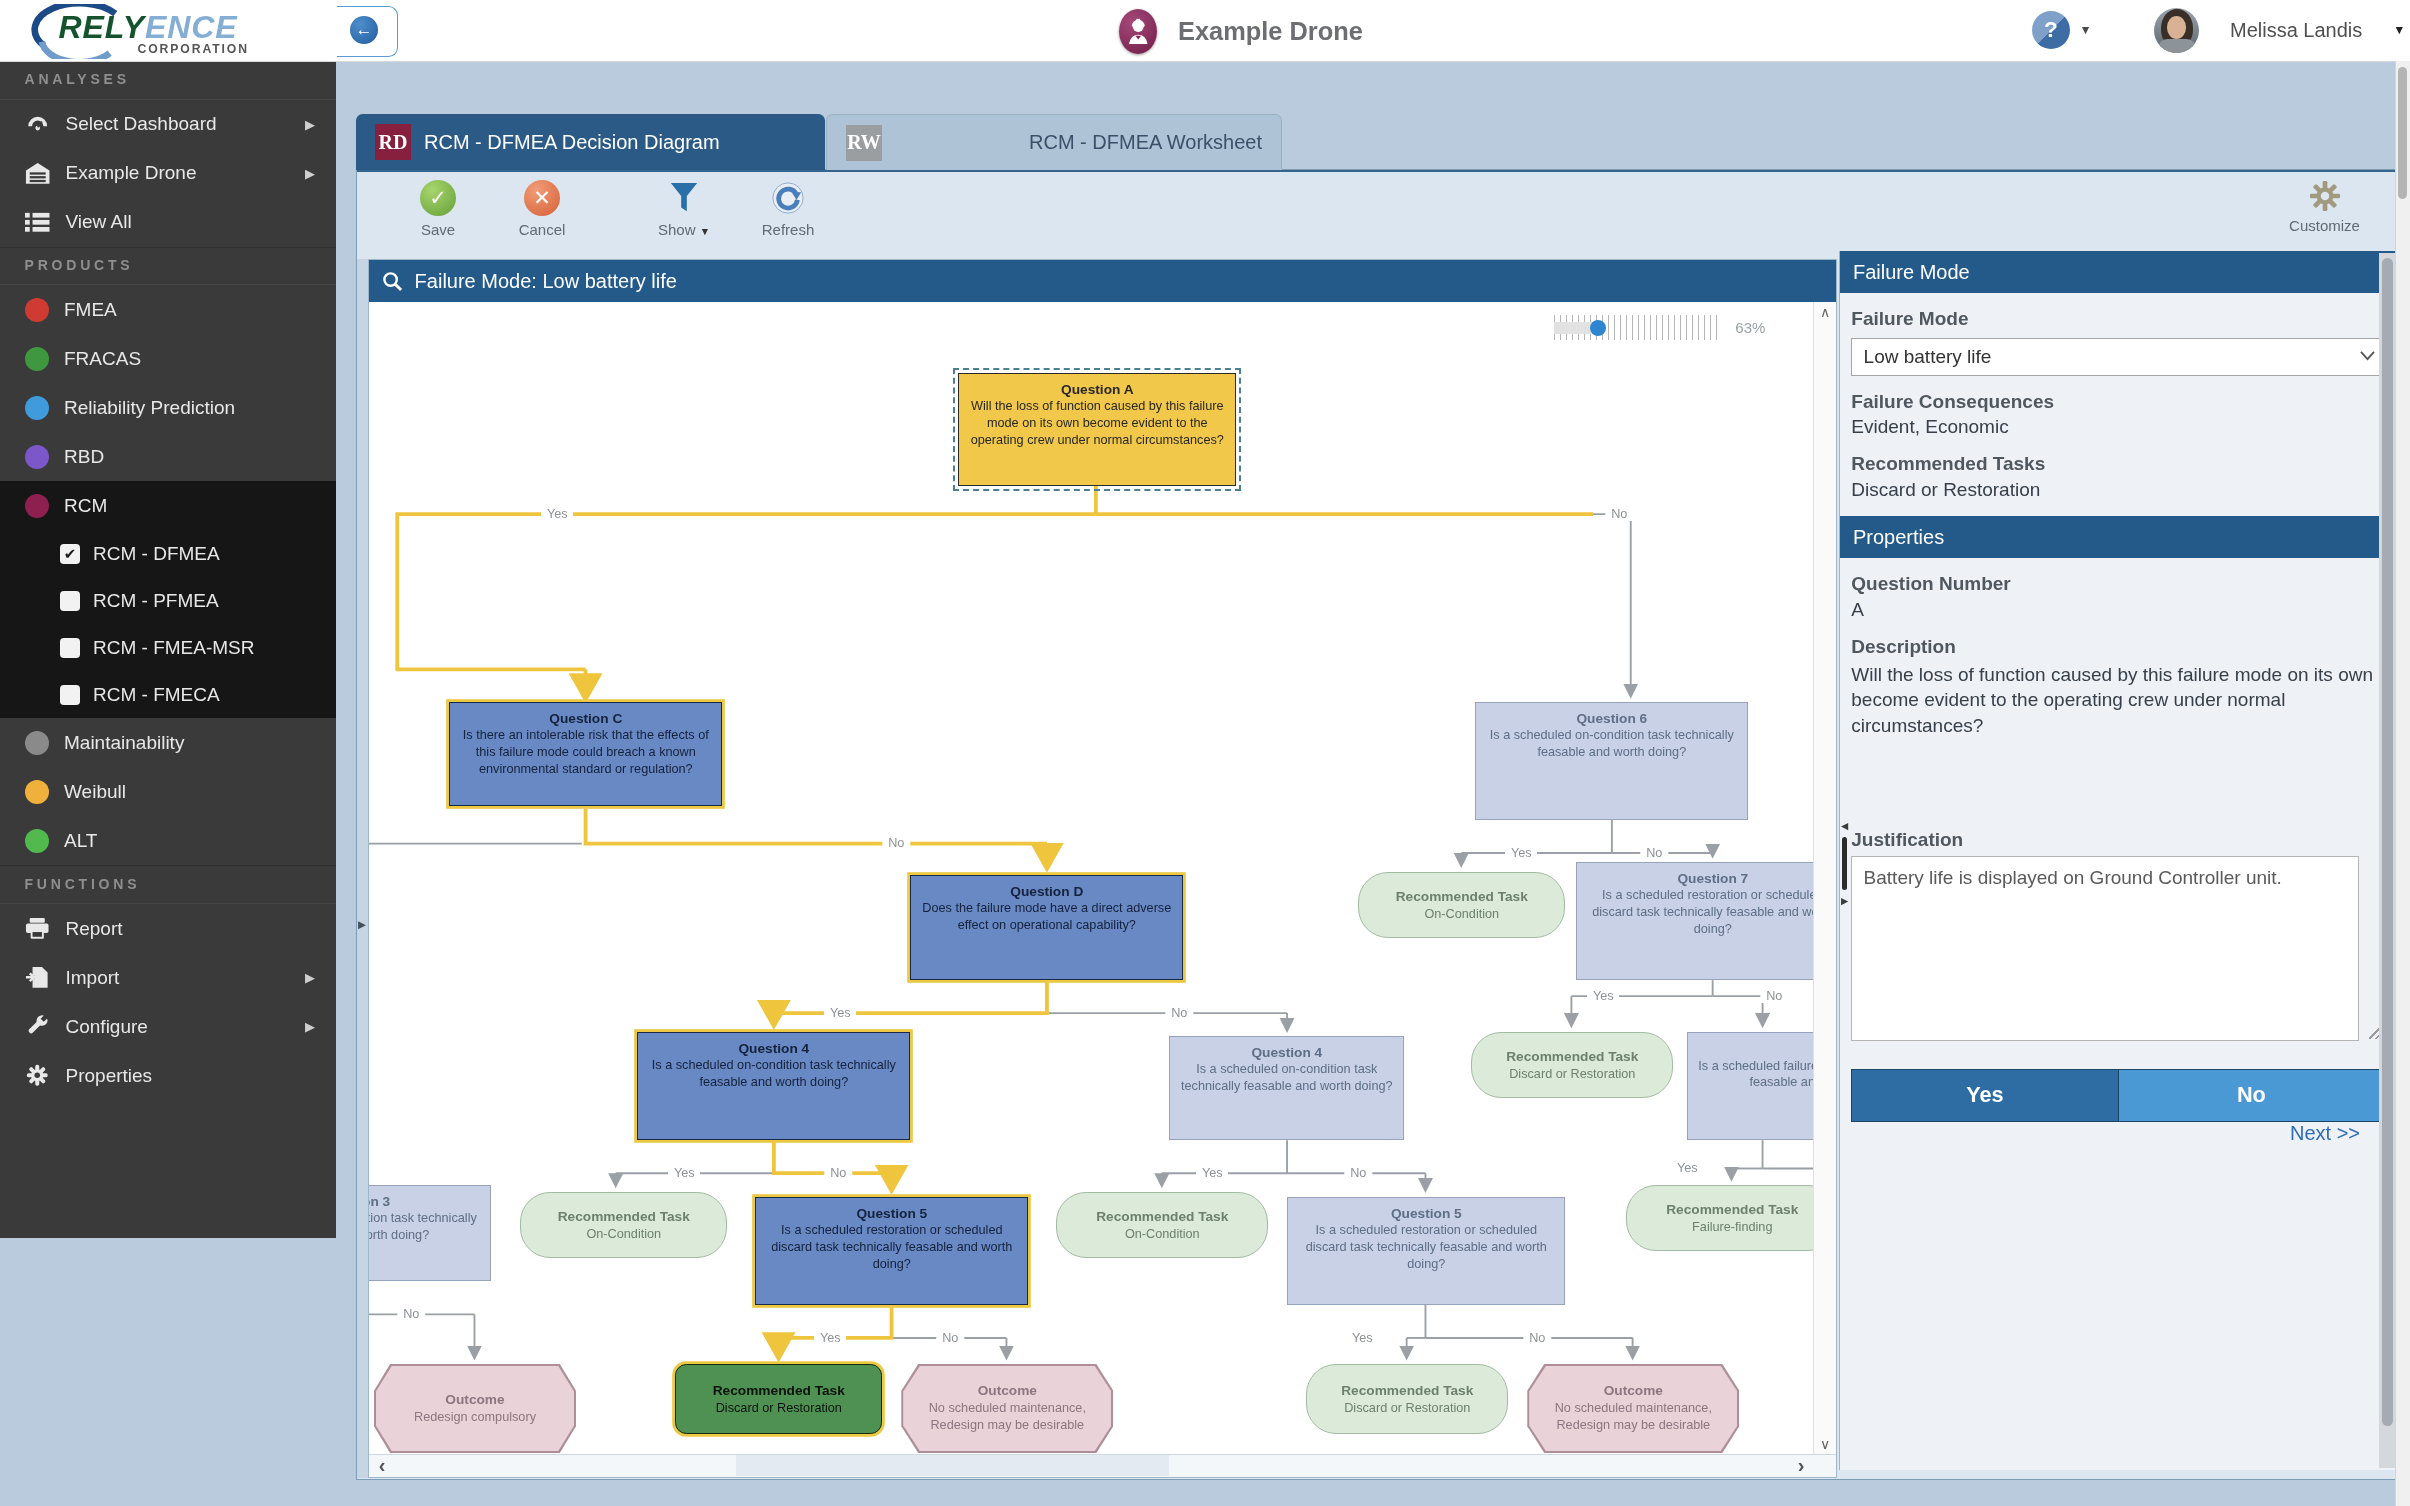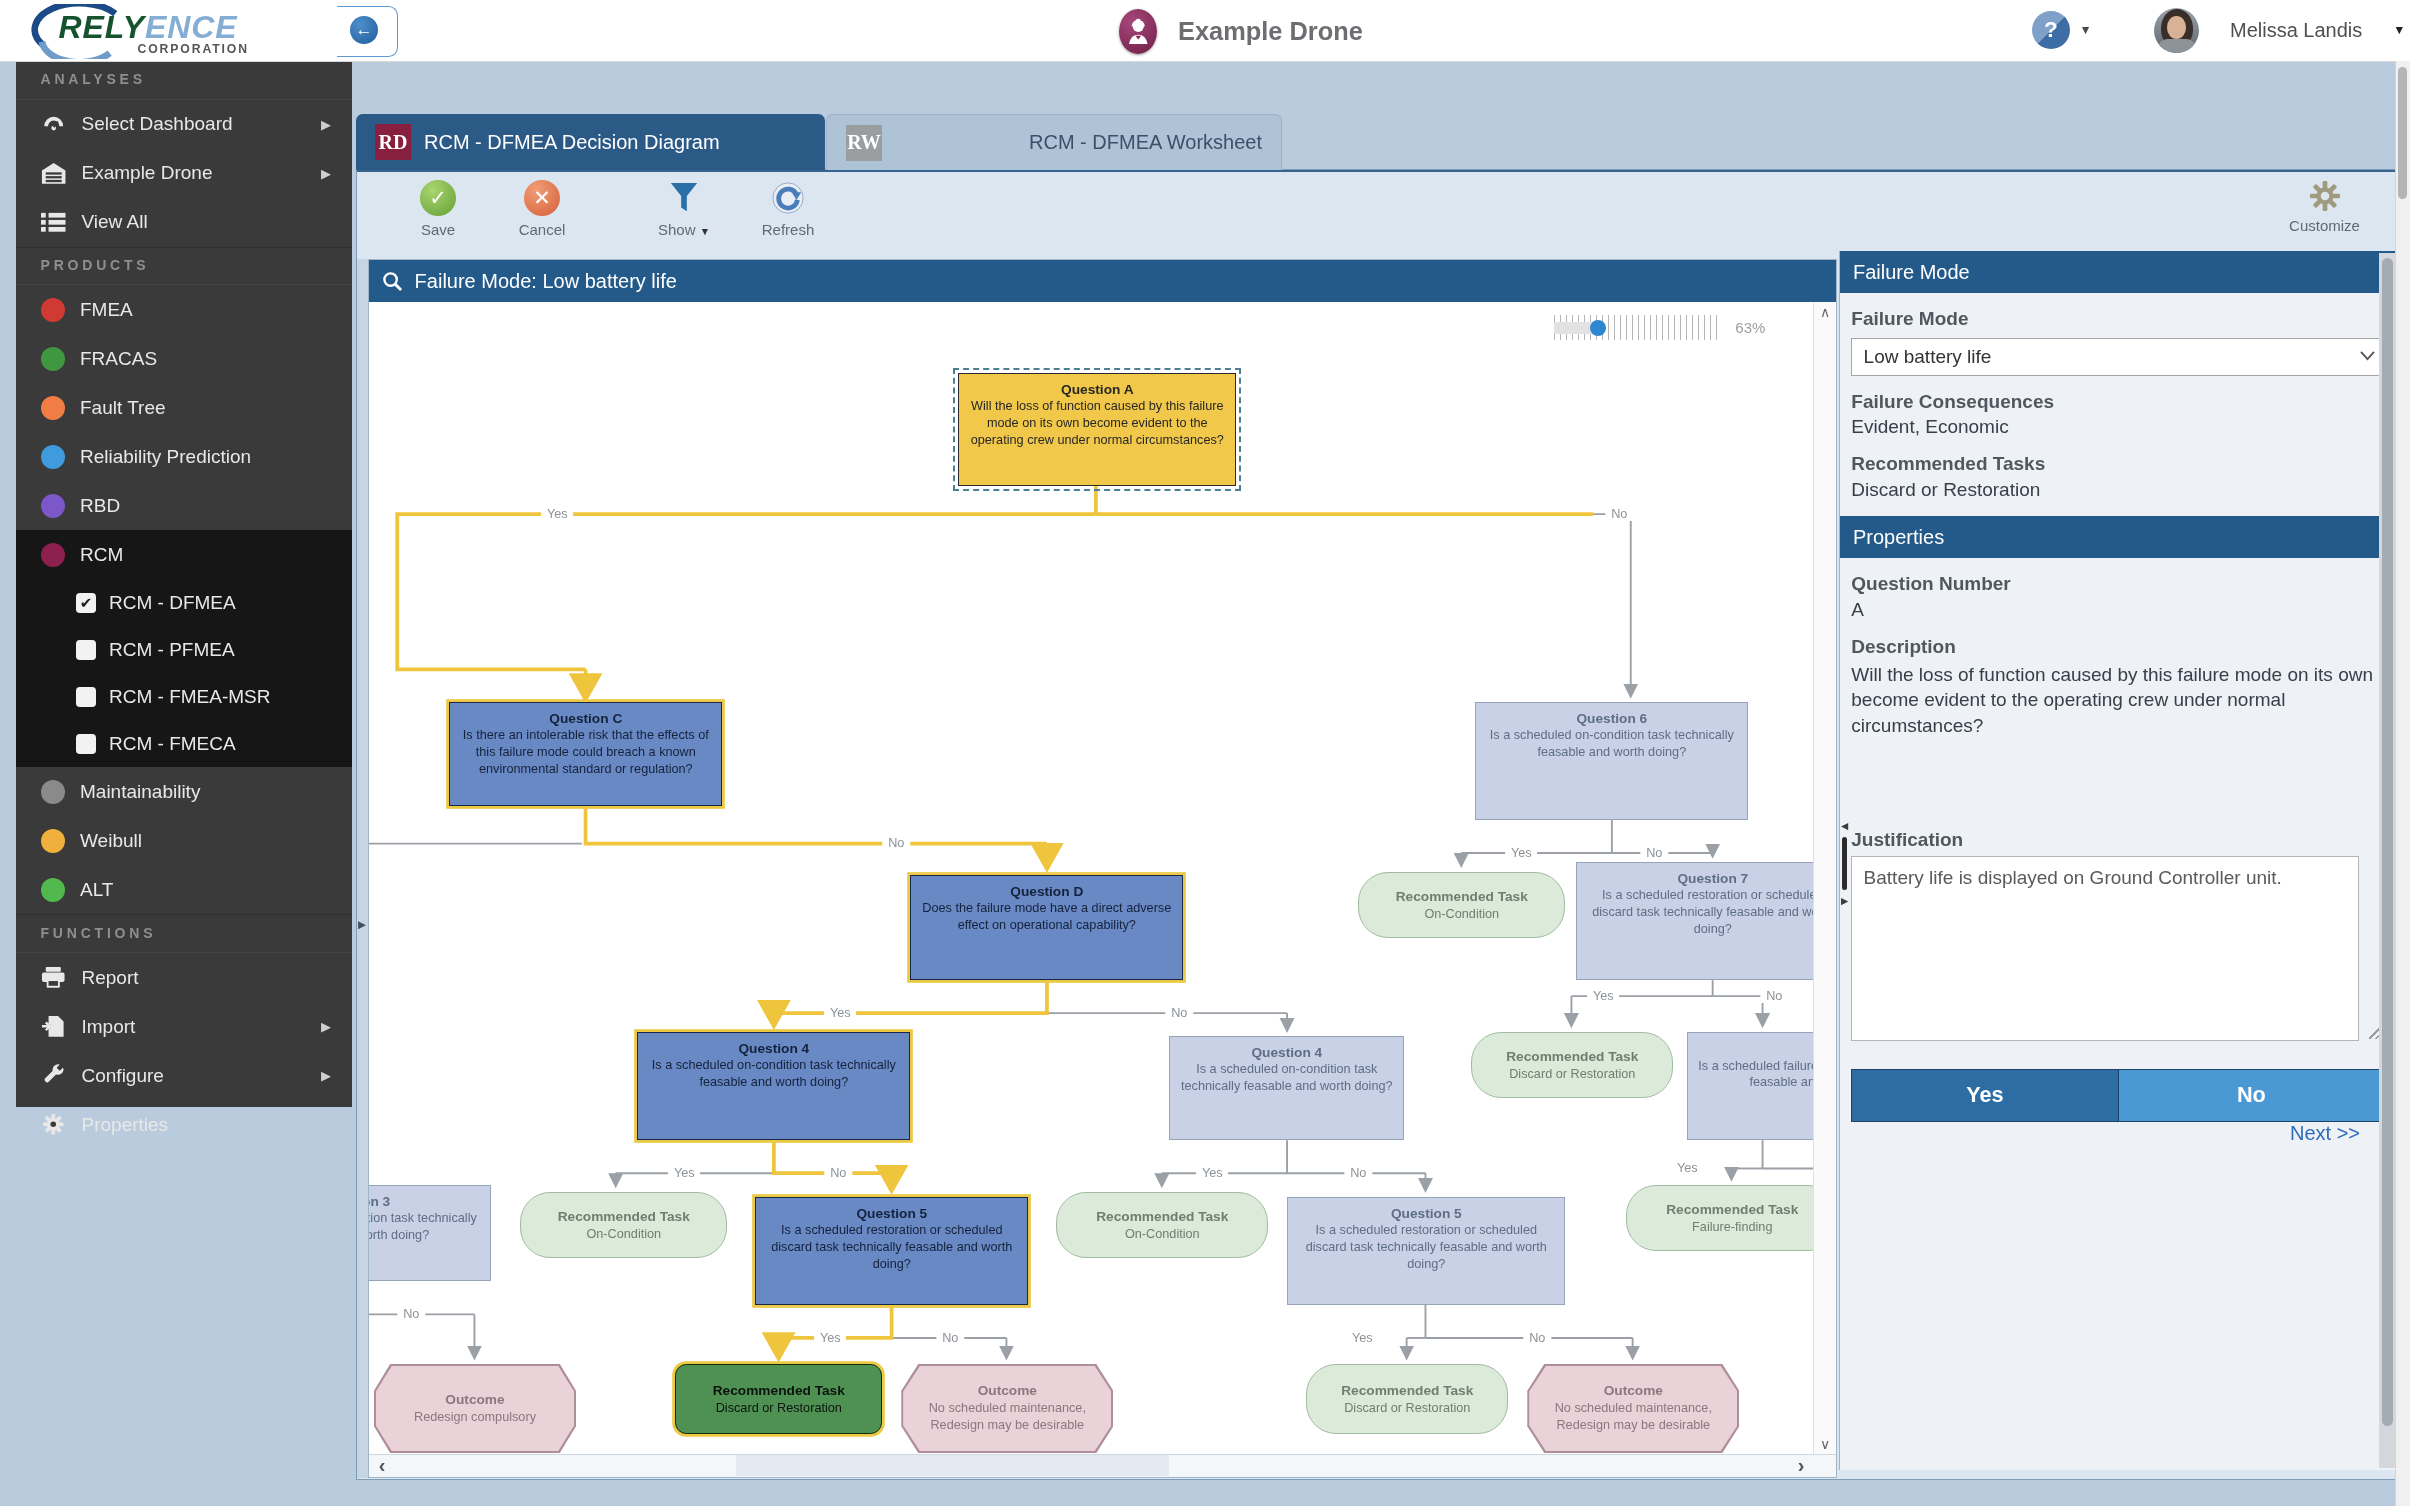--- a/index.html
+++ b/index.html
@@ -22,21 +22,21 @@
   #user-wrap{position:absolute;left:2154px;top:7.5px;display:flex;align-items:center;gap:31px;}
   #avatar{width:45px;height:45px;border-radius:50%;overflow:hidden;position:relative;background:linear-gradient(180deg,#9aa3ab,#5d666e);}
   #avatar .hair{position:absolute;left:6.6px;top:1.9px;width:32px;height:38px;border-radius:50% 50% 45% 45%;background:#3a2e29;}
   #avatar .face{position:absolute;left:13px;top:8.5px;width:19px;height:22.6px;border-radius:50%;background:#d9b295;}
   #avatar .body{position:absolute;left:3.8px;top:31px;width:38px;height:17px;border-radius:9.4px 9.4px 0 0;background:#8d9499;}
   #user-name{font-size:20px;color:#4f4f4f;}
   
   #win-scroll{position:absolute;right:0;top:61px;width:14px;height:1445px;background:#f0f0f0;border-left:0.9px solid #d5d5d5;z-index:40;}
   #win-thumb{position:absolute;left:1.9px;top:5.6px;width:9.4px;height:132px;border-radius:5.6px;background:#b4b4b4;}
   
-  #sidebar{position:absolute;left:0;top:61px;width:336px;height:1046px;background:#3a3a3a;z-index:20;margin-left:16px;}
+  #sidebar{position:absolute;left:0;top:61px;width:336px;height:1177px;background:#3a3a3a;z-index:20;}
   .sb-sec{padding:9.4px 0 11.3px 24.5px;font-size:14px;font-weight:700;letter-spacing:3.8px;color:#8f8f8f;border-bottom:0.9px solid #464646;border-top:0.9px solid #2f2f2f;}
   .sb-item{position:relative;height:49px;display:flex;align-items:center;gap:15px;padding-left:24.5px;color:#e8e8e8;font-size:19px;cursor:pointer;}
   .sb-item .sb-ic{width:26px;height:26px;display:flex;align-items:center;justify-content:center;}
   .sb-item .dot{width:24.5px;height:24.5px;border-radius:50%;}
   .sb-item .sub-arrow{position:absolute;right:21px;font-size:13px;color:#cfcfcf;}
   .sb-child{height:47px;display:flex;align-items:center;gap:13px;padding-left:60px;color:#e8e8e8;font-size:19px;cursor:pointer;}
   .cbx{width:20px;height:20px;border-radius:3.8px;background:#f2f2f2;display:flex;align-items:center;justify-content:center;font-size:15px;color:#1b1b1b;font-weight:bold;}
   .rcm-block{background:#161616;}
   
   #workarea{position:absolute;left:356px;top:169px;width:2041px;height:1311px;background:#dce6f0;border:0.9px solid #7d9cb5;box-sizing:border-box;z-index:10;}
@@ -201,24 +201,20 @@
       <span>View All</span>
     </div>
     <div class="sb-sec">PRODUCTS</div>
     <div class="sb-item">
       <span class="dot" style="background:#cf3b33"></span>
       <span>FMEA</span>
     </div>
     <div class="sb-item">
       <span class="dot" style="background:#3f9740"></span>
       <span>FRACAS</span>
-    </div>
-    <div class="sb-item">
-      <span class="dot" style="background:#ef7d45"></span>
-      <span>Fault Tree</span>
     </div>
     <div class="sb-item">
       <span class="dot" style="background:#3f9bdc"></span>
       <span>Reliability Prediction</span>
     </div>
     <div class="sb-item">
       <span class="dot" style="background:#7b57c9"></span>
       <span>RBD</span>
     </div>
     <div class="rcm-block">

